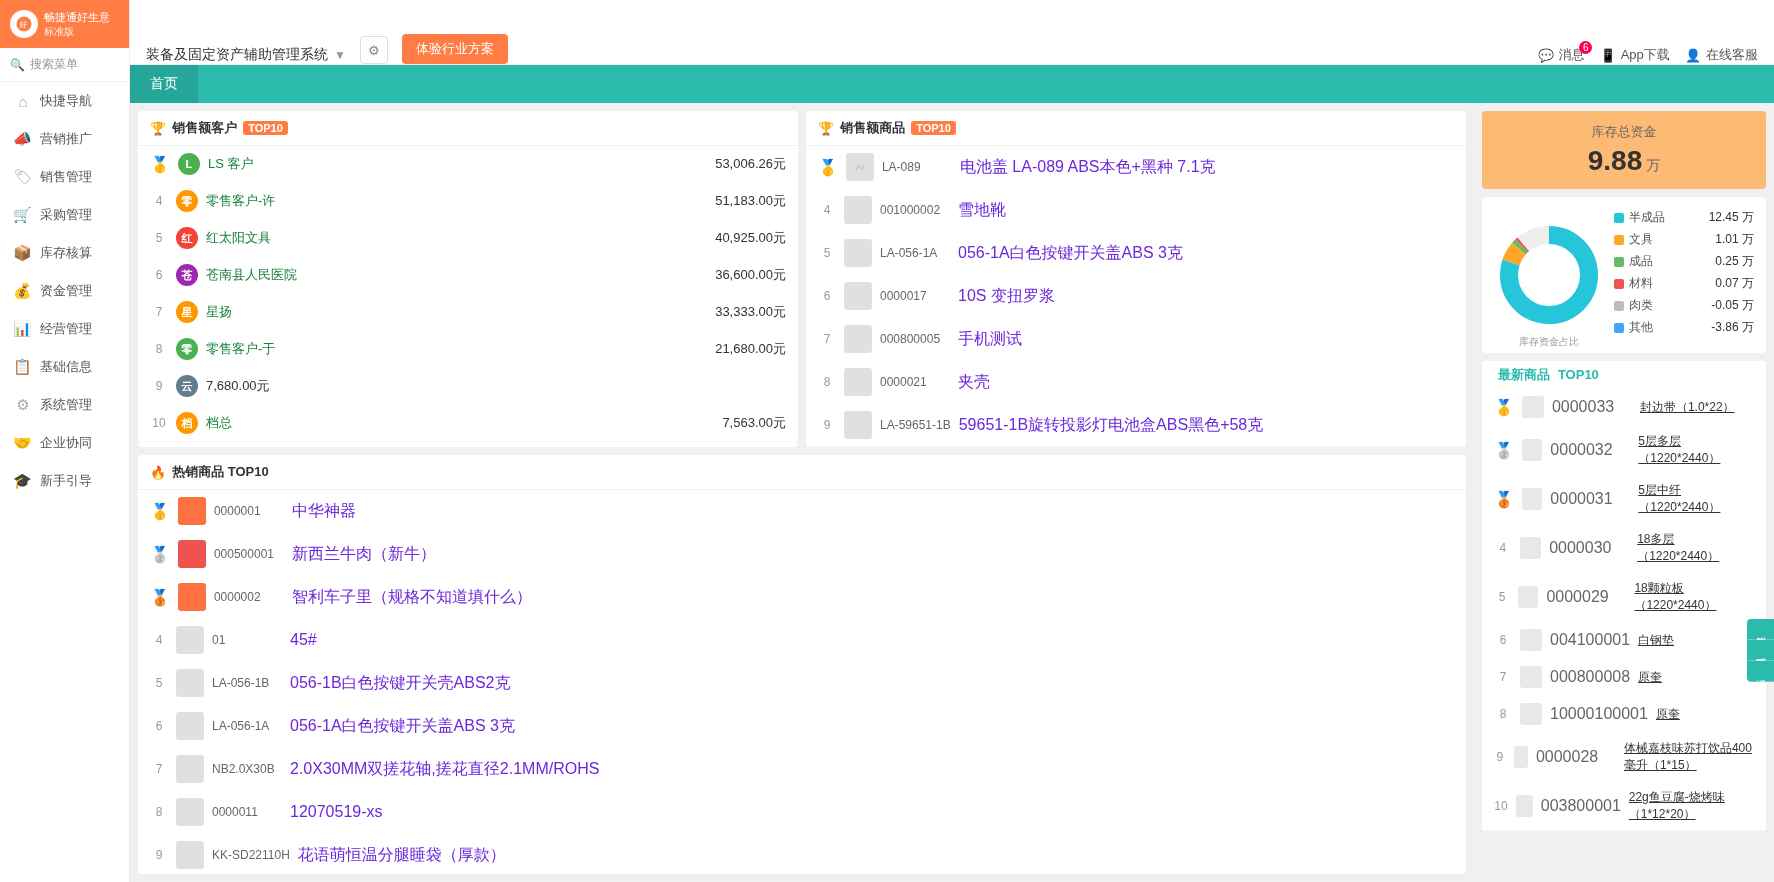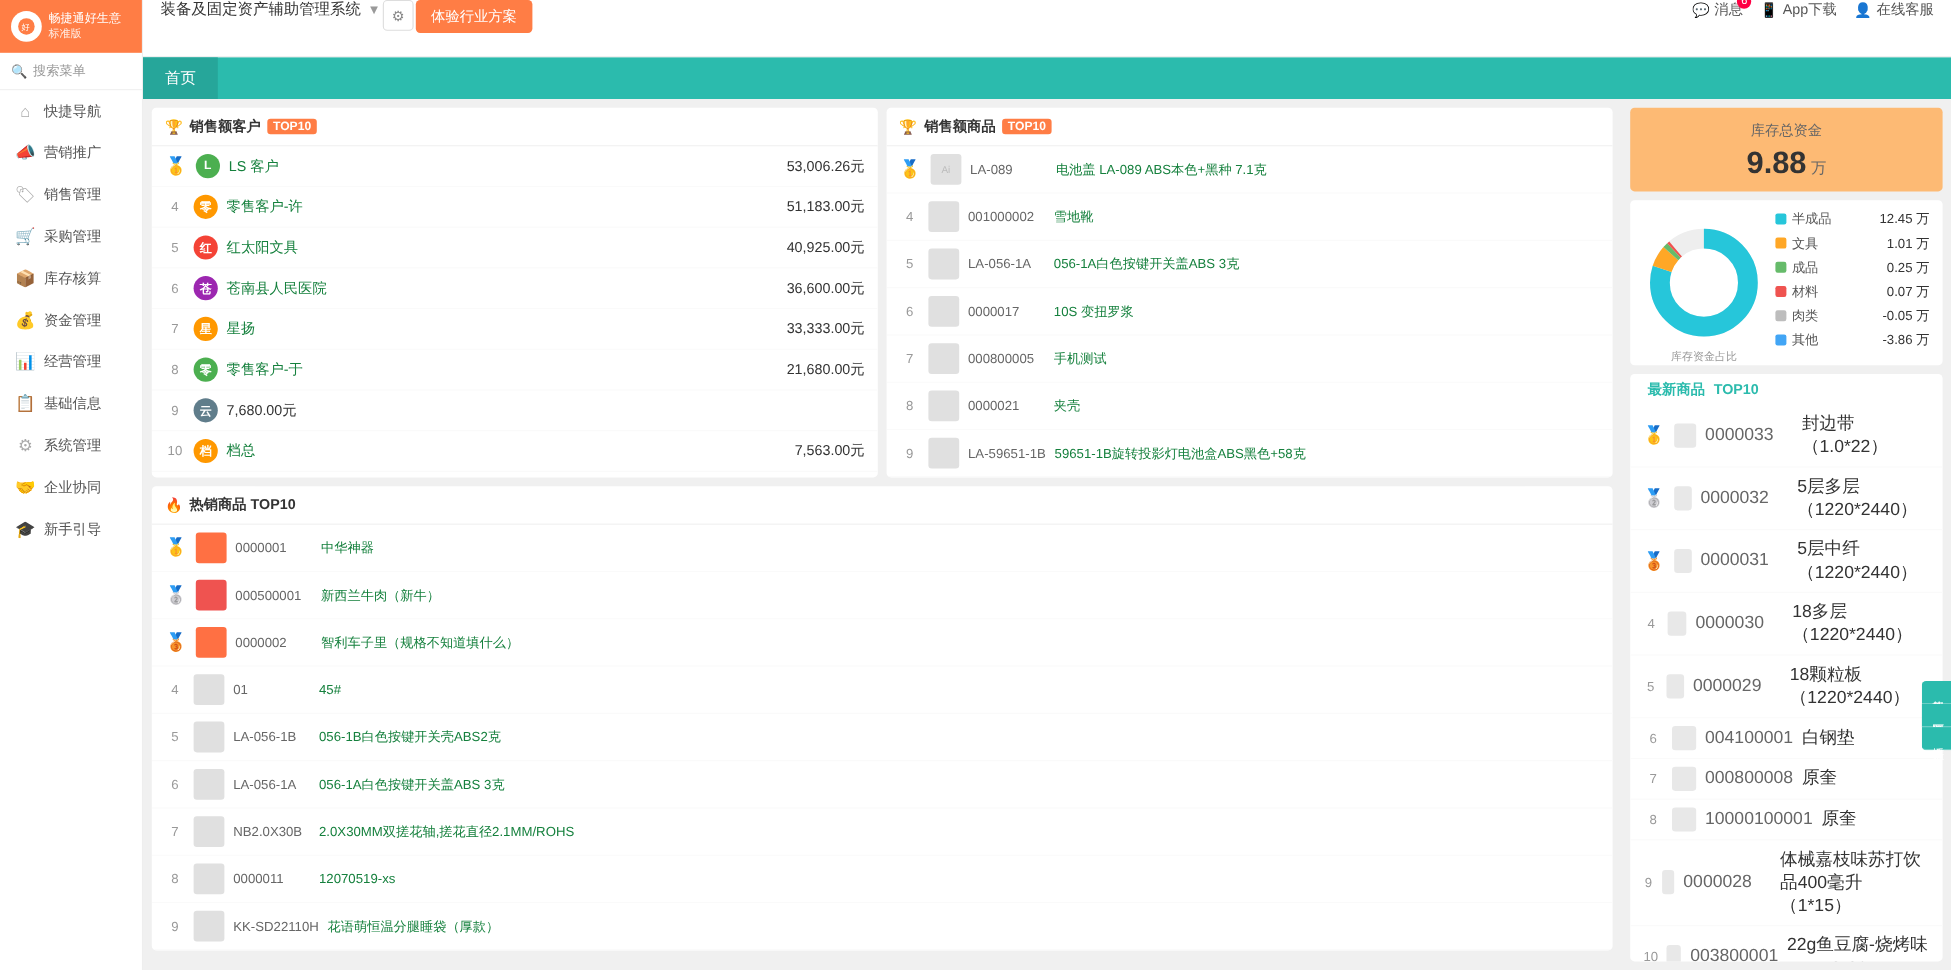--- a/index.html
+++ b/index.html
@@ -69,27 +69,27 @@
     
     .main {
       flex: 1;
       display: flex;
       flex-direction: column;
       overflow: hidden;
     }
 
     
     .topbar {
-      height: 52px;
+      height: 65px;
       background: #fff;
       display: flex;
-      align-items: flex-start;
+      align-items: flex-end;
       padding: 0 16px;
       border-bottom: 1px solid #eee;
-      gap: 2px;
+      gap: 14px;
     }
     .topbar-system-select {
       display: flex;
       align-items: center;
       gap: 6px;
       font-size: 14px;
       color: #333;
       cursor: pointer;
     }
     .topbar-system-select .chevron { color: #999; font-size: 12px; }
@@ -235,21 +235,21 @@
     }
     .hot-img {
       width: 28px; height: 28px;
       background: #e0e0e0;
       border-radius: 3px;
       overflow: hidden;
       display: flex; align-items: center; justify-content: center;
       font-size: 10px; color: #999;
     }
     .hot-code { color: #666; font-size: 12px; min-width: 70px; }
-    .hot-name { color: #15803d; font-size: 12px; }
+    .hot-name { color: #6d28d9; font-size: 16px; }
 
     
     .inventory-total {
       background: #fdba74;
       border-radius: 4px;
       padding: 12px 16px;
       text-align: center;
     }
 
     
@@ -303,21 +303,21 @@
     }
     .latest-rank { width: 18px; font-size: 12px; color: #999; text-align: center; }
     .latest-img {
       width: 22px; height: 22px;
       background: #e8e8e8;
       border-radius: 3px;
       display: flex; align-items: center; justify-content: center;
       font-size: 9px; color: #aaa;
     }
     .latest-code { font-size: 16px; color: #666; min-width: 80px; }
-    .latest-name { font-size: 16px; color: #333; }
+    .latest-name { font-size: 12px; color: #333; text-decoration: underline; }
 
     
     .float-btns {
       position: fixed;
       right: 0;
       bottom: 200px;
       display: flex;
       flex-direction: column;
       z-index: 999;
     }

